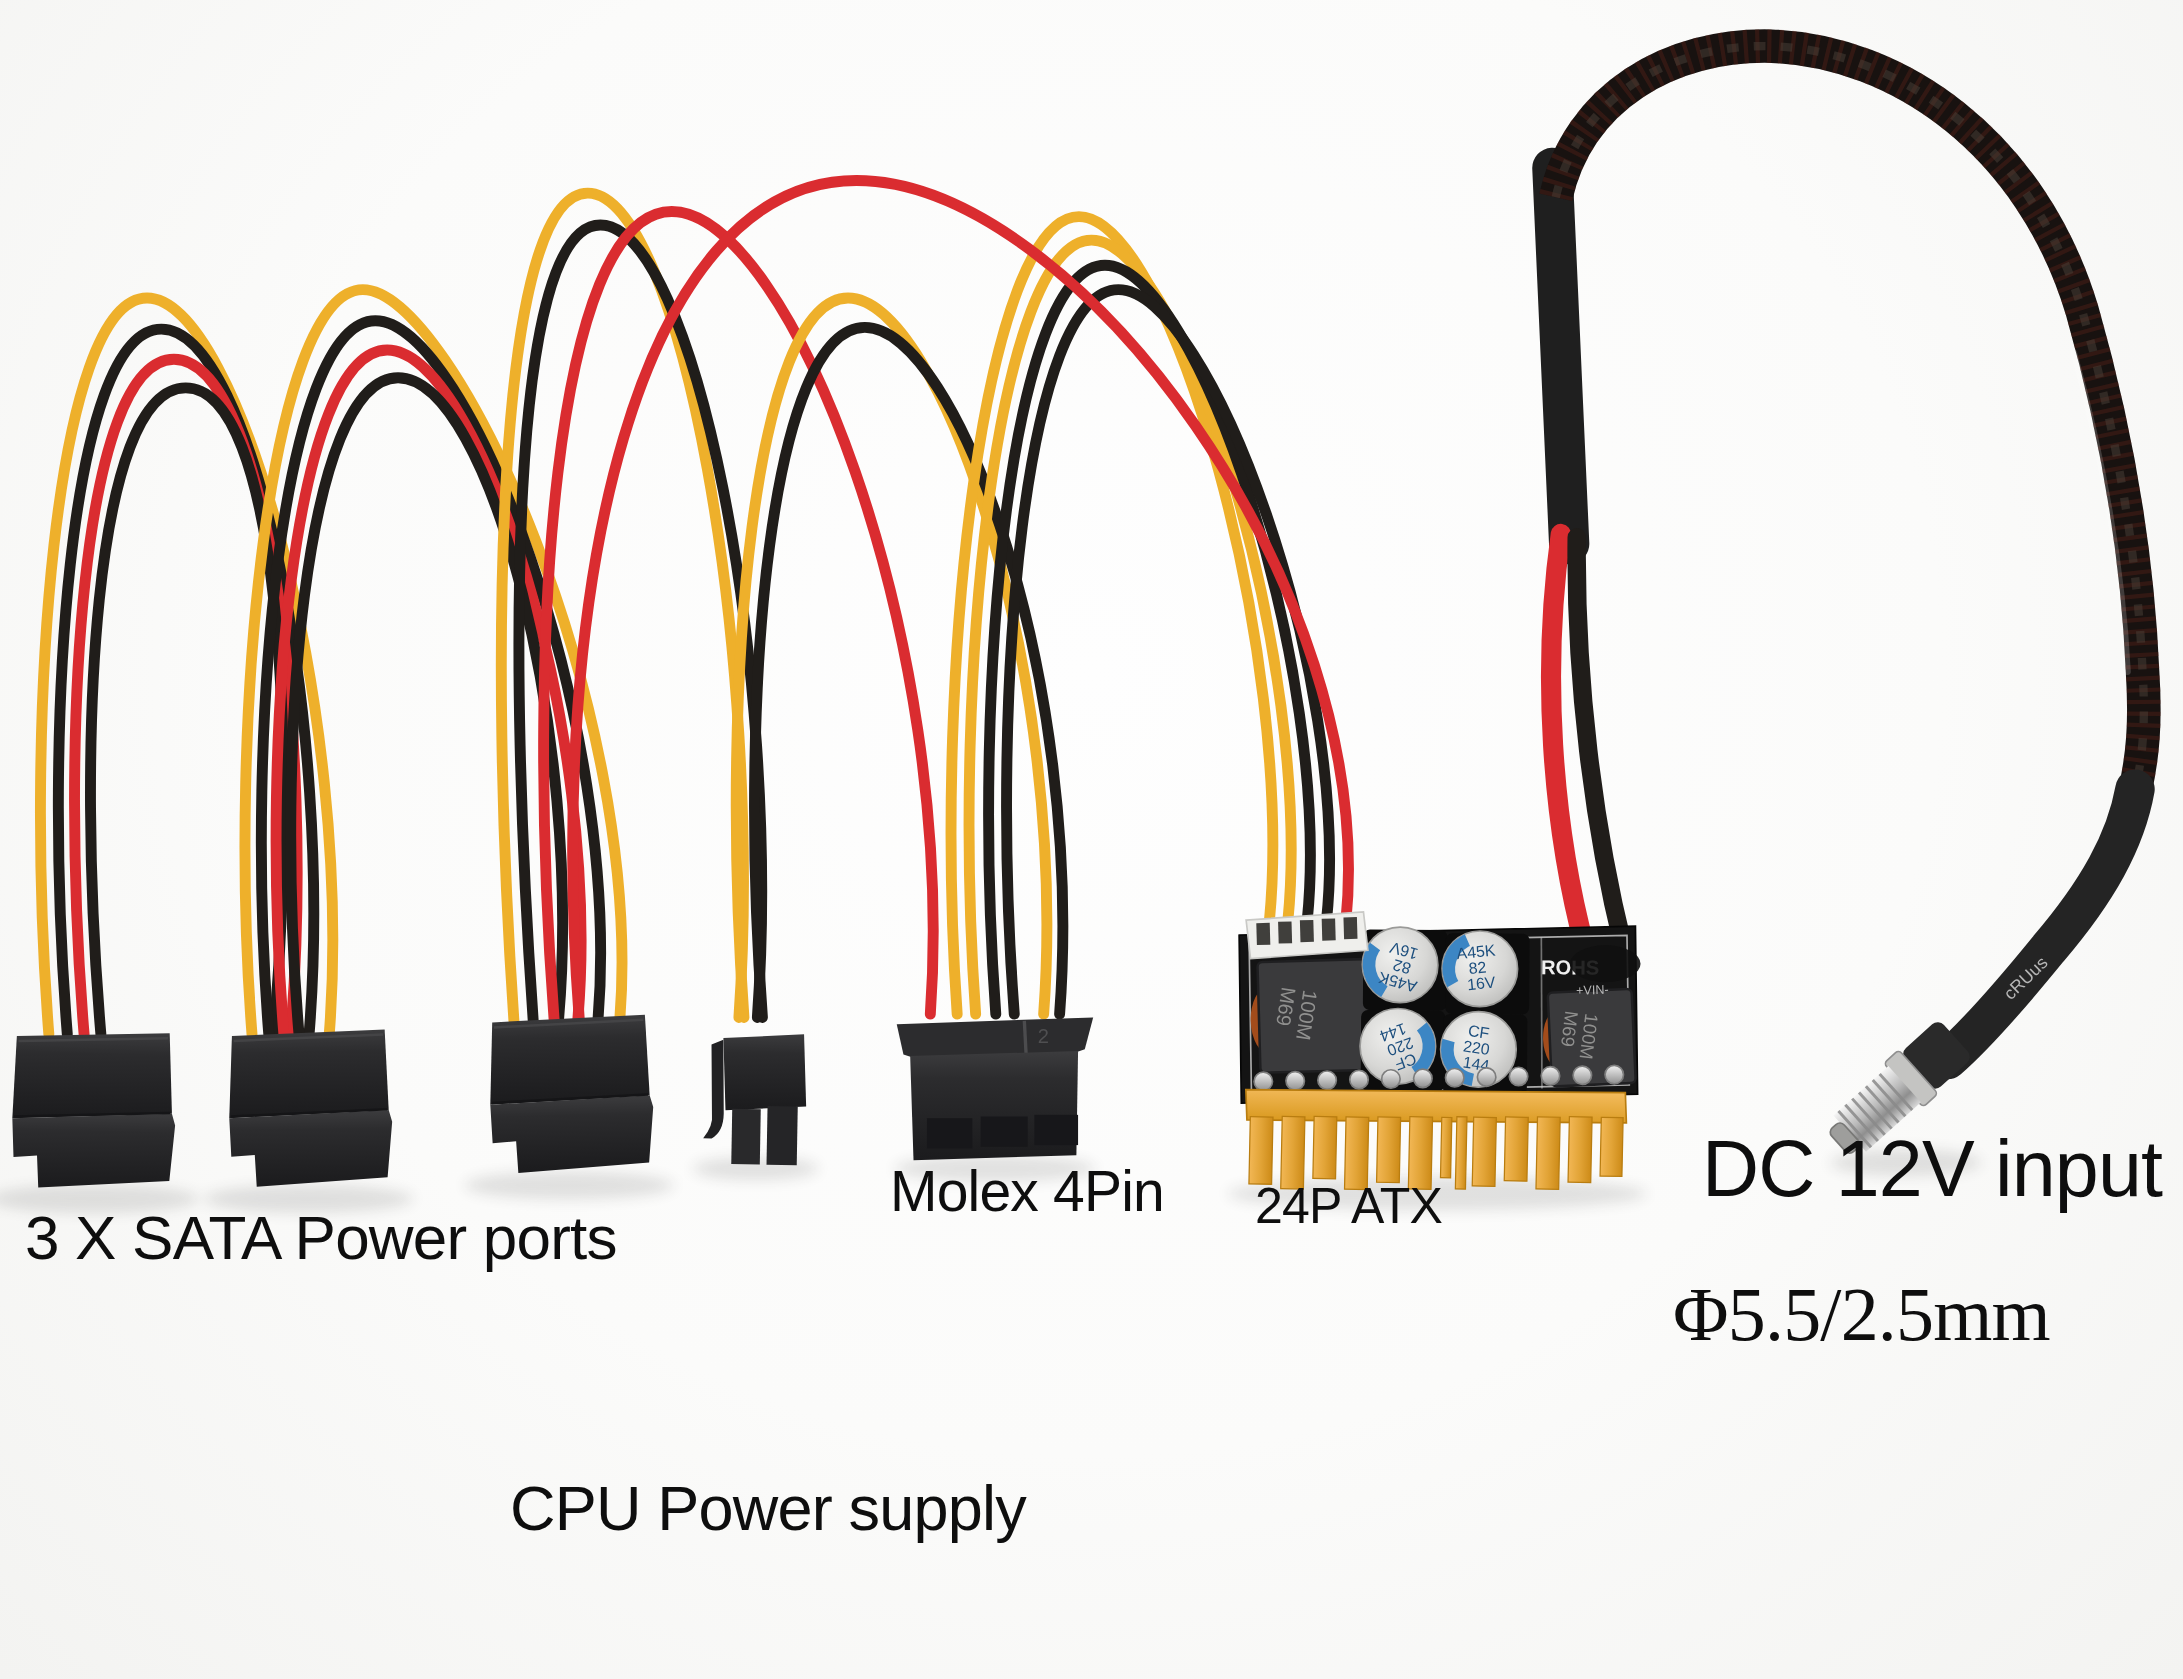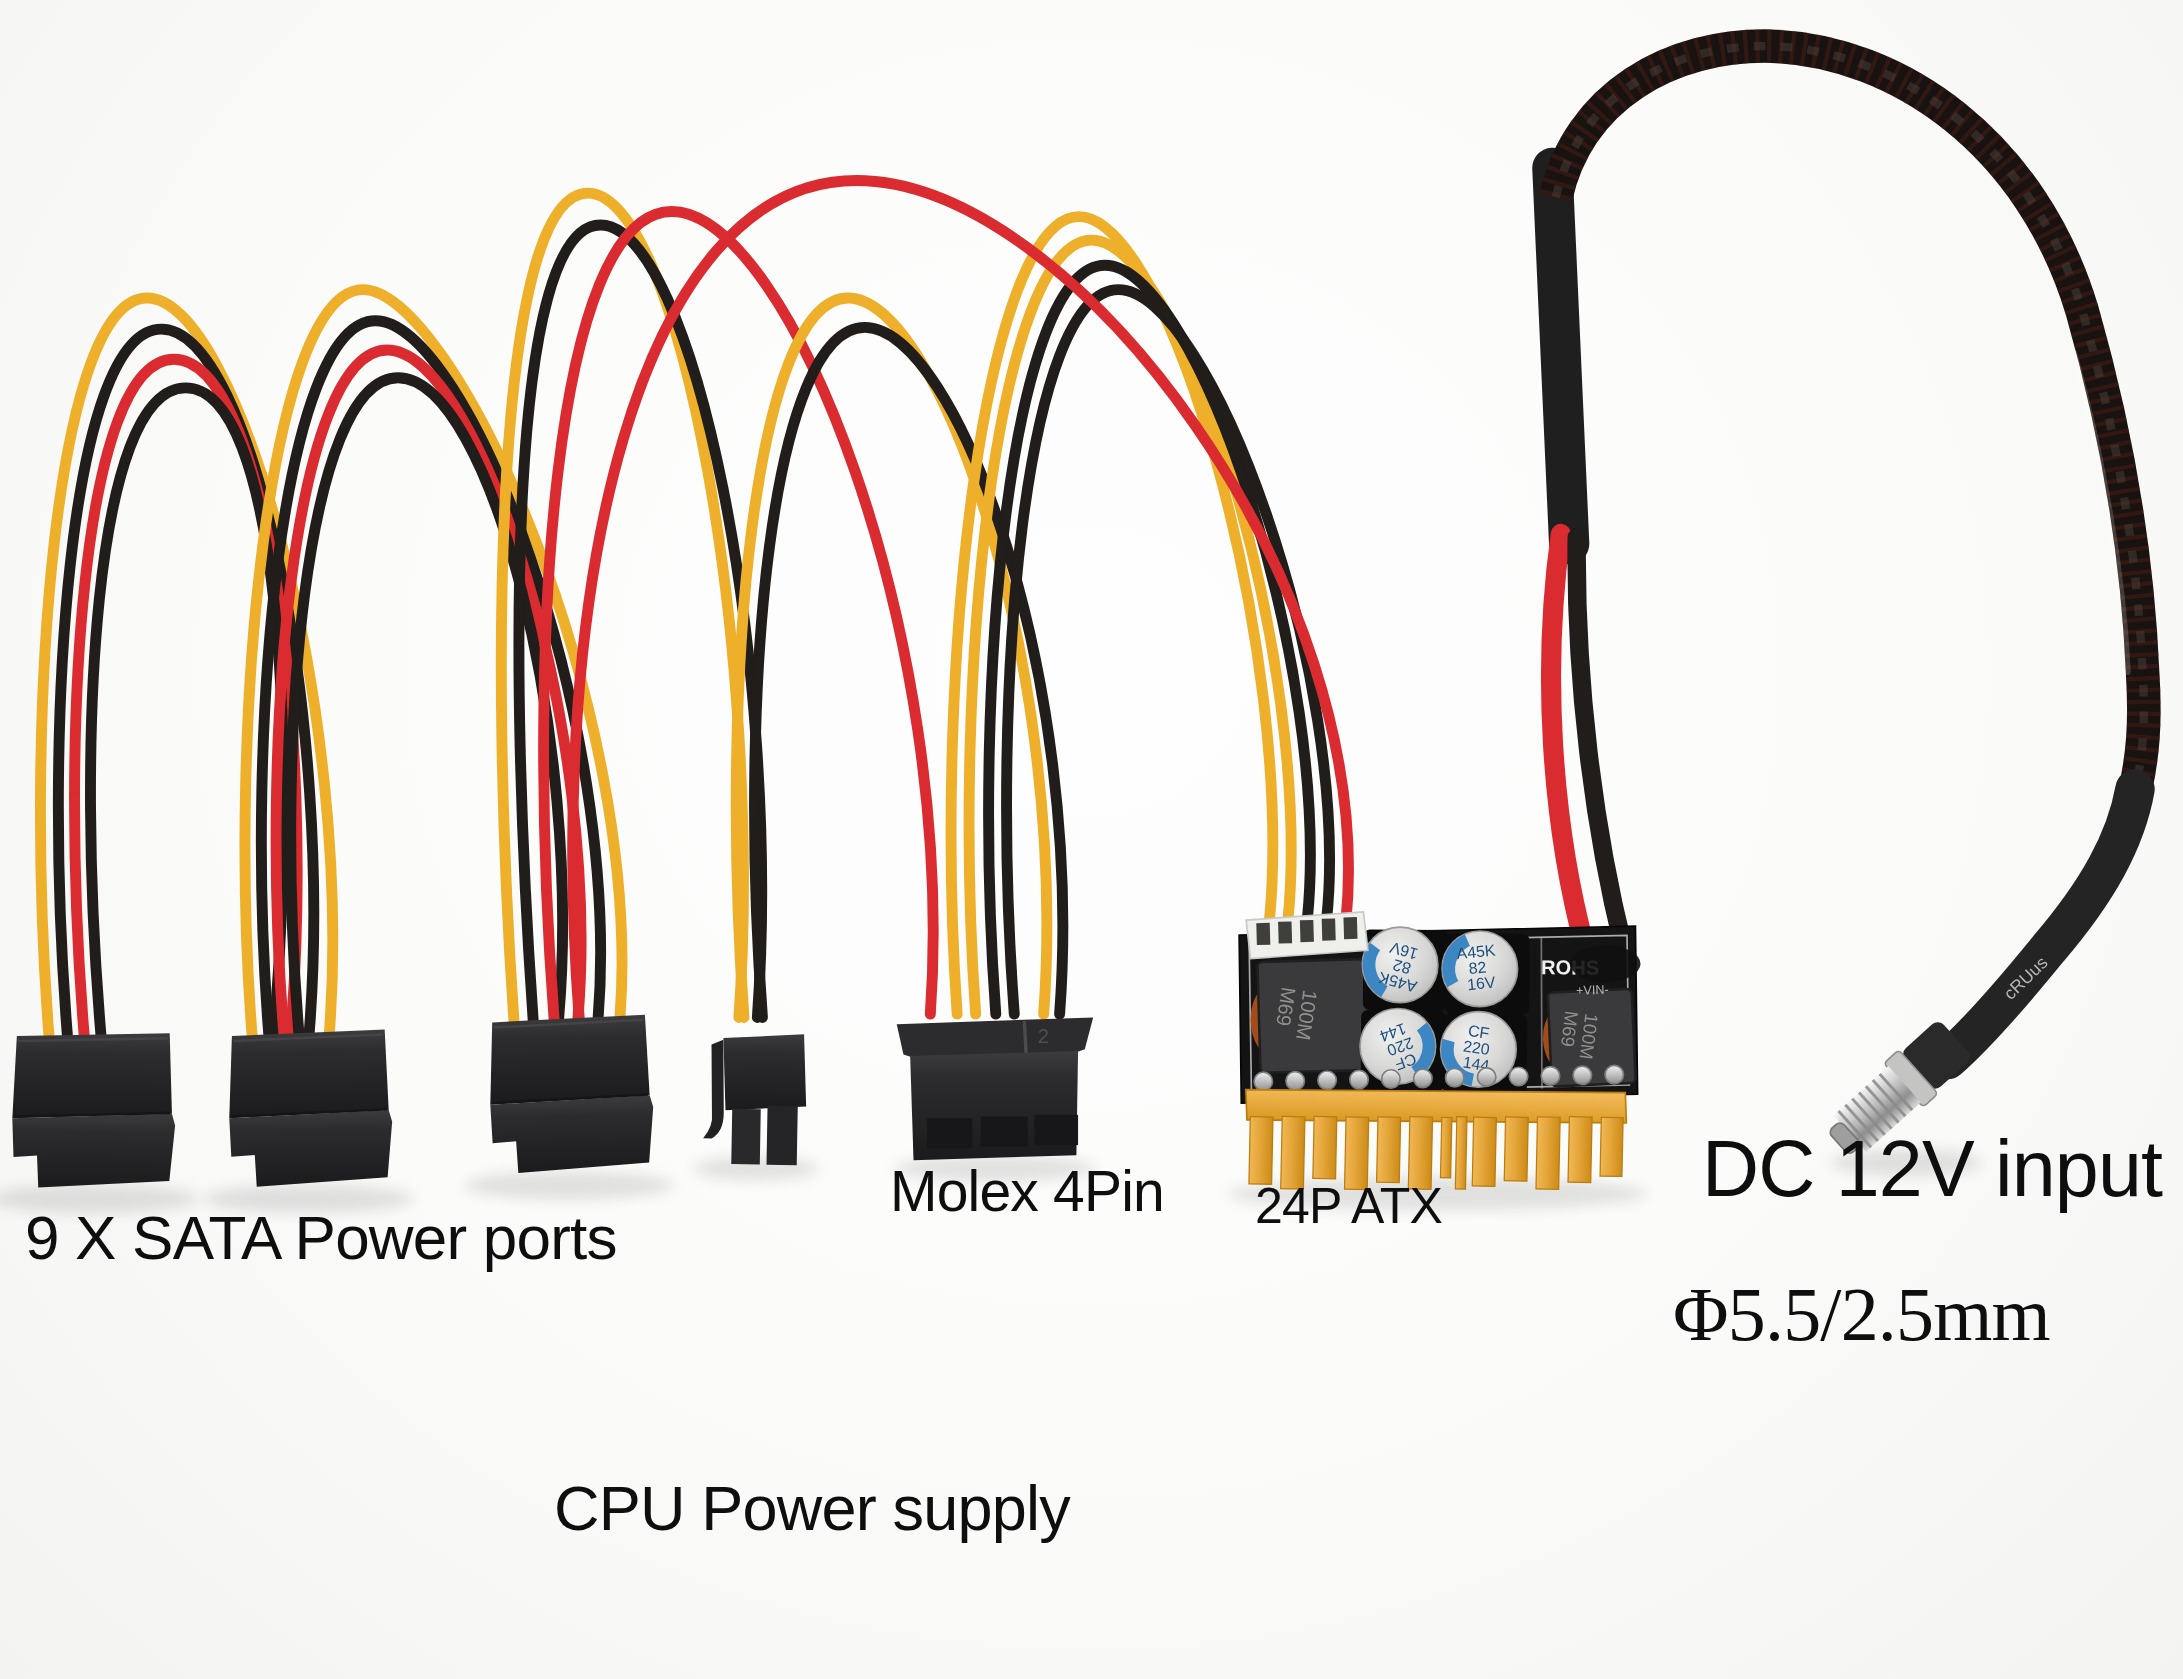--- a/index.html
+++ b/index.html
@@ -7,21 +7,21 @@
   .canvas{position:relative;width:2183px;height:1679px;overflow:hidden;
     background:radial-gradient(ellipse at 50% 40%, #fefefe 0%, #fbfbfa 55%, #f3f3f1 100%);}
   .photo-svg{position:absolute;left:0;top:0;}
   .label{position:absolute;color:#0e0e0e;white-space:nowrap;letter-spacing:-0.8px;line-height:1;}
   .l-sata {left:25px;  top:1207px; font-size:62px;}
   .l-molex{left:858px;top:1163px; font-size:57px;margin-left:32px;}
   .l-atx  {left:1255px;top:1181px; font-size:50px;}
   .l-dcin {left:1661px;top:1129px; font-size:79px;margin-left:41px;}
   .l-dcsz {left:1673px;top:1276px; font-size:76px;font-family:Liberation Serif, serif;}
   .l-aux  {left:579px; top:1367px; font-size:60px;}
-  .l-cpu  {left:510px; top:1477px; font-size:63px;margin-left:44px;}
+  .l-cpu  {left:510px; top:1477px; font-size:63px;}
   .wire{fill:none;stroke-linecap:round;}
   .w-y{stroke:var(--wire_yellow,#eeb02b);}
   .w-r{stroke:var(--wire_red,#da2c30);}
   .w-b{stroke:var(--wire_black,#201d1a);}
   .sheen{fill:none;stroke:#ffffff;opacity:.18;stroke-linecap:round;}
 </style>
 </head>
 <body>
 
 <div class="canvas">
@@ -278,21 +278,21 @@
       <rect x="310" y="32" width="27" height="76"></rect>
       <rect x="348" y="31" width="27" height="86"></rect>
       <rect x="386" y="30" width="27" height="78"></rect>
       <rect x="424" y="30" width="26" height="70"></rect>
     </g>
   </g>
 
   <path class="sheen" stroke-width="8" d="M2470 420 C 2505 545, 2528 680, 2534 800"></path>
 </svg>
 
-<div class="label l-sata">9 X SATA Power ports</div>
+<div class="label l-sata">3 X SATA Power ports</div>
 <div class="label l-molex">Molex 4Pin</div>
 <div class="label l-atx">24P ATX</div>
 <div class="label l-dcin">DC 12V input</div>
 <div class="label l-dcsz">Φ5.5/2.5mm</div>
 <div class="label l-cpu">CPU Power supply</div>
 
 </div>
 
 
 </body></html>

